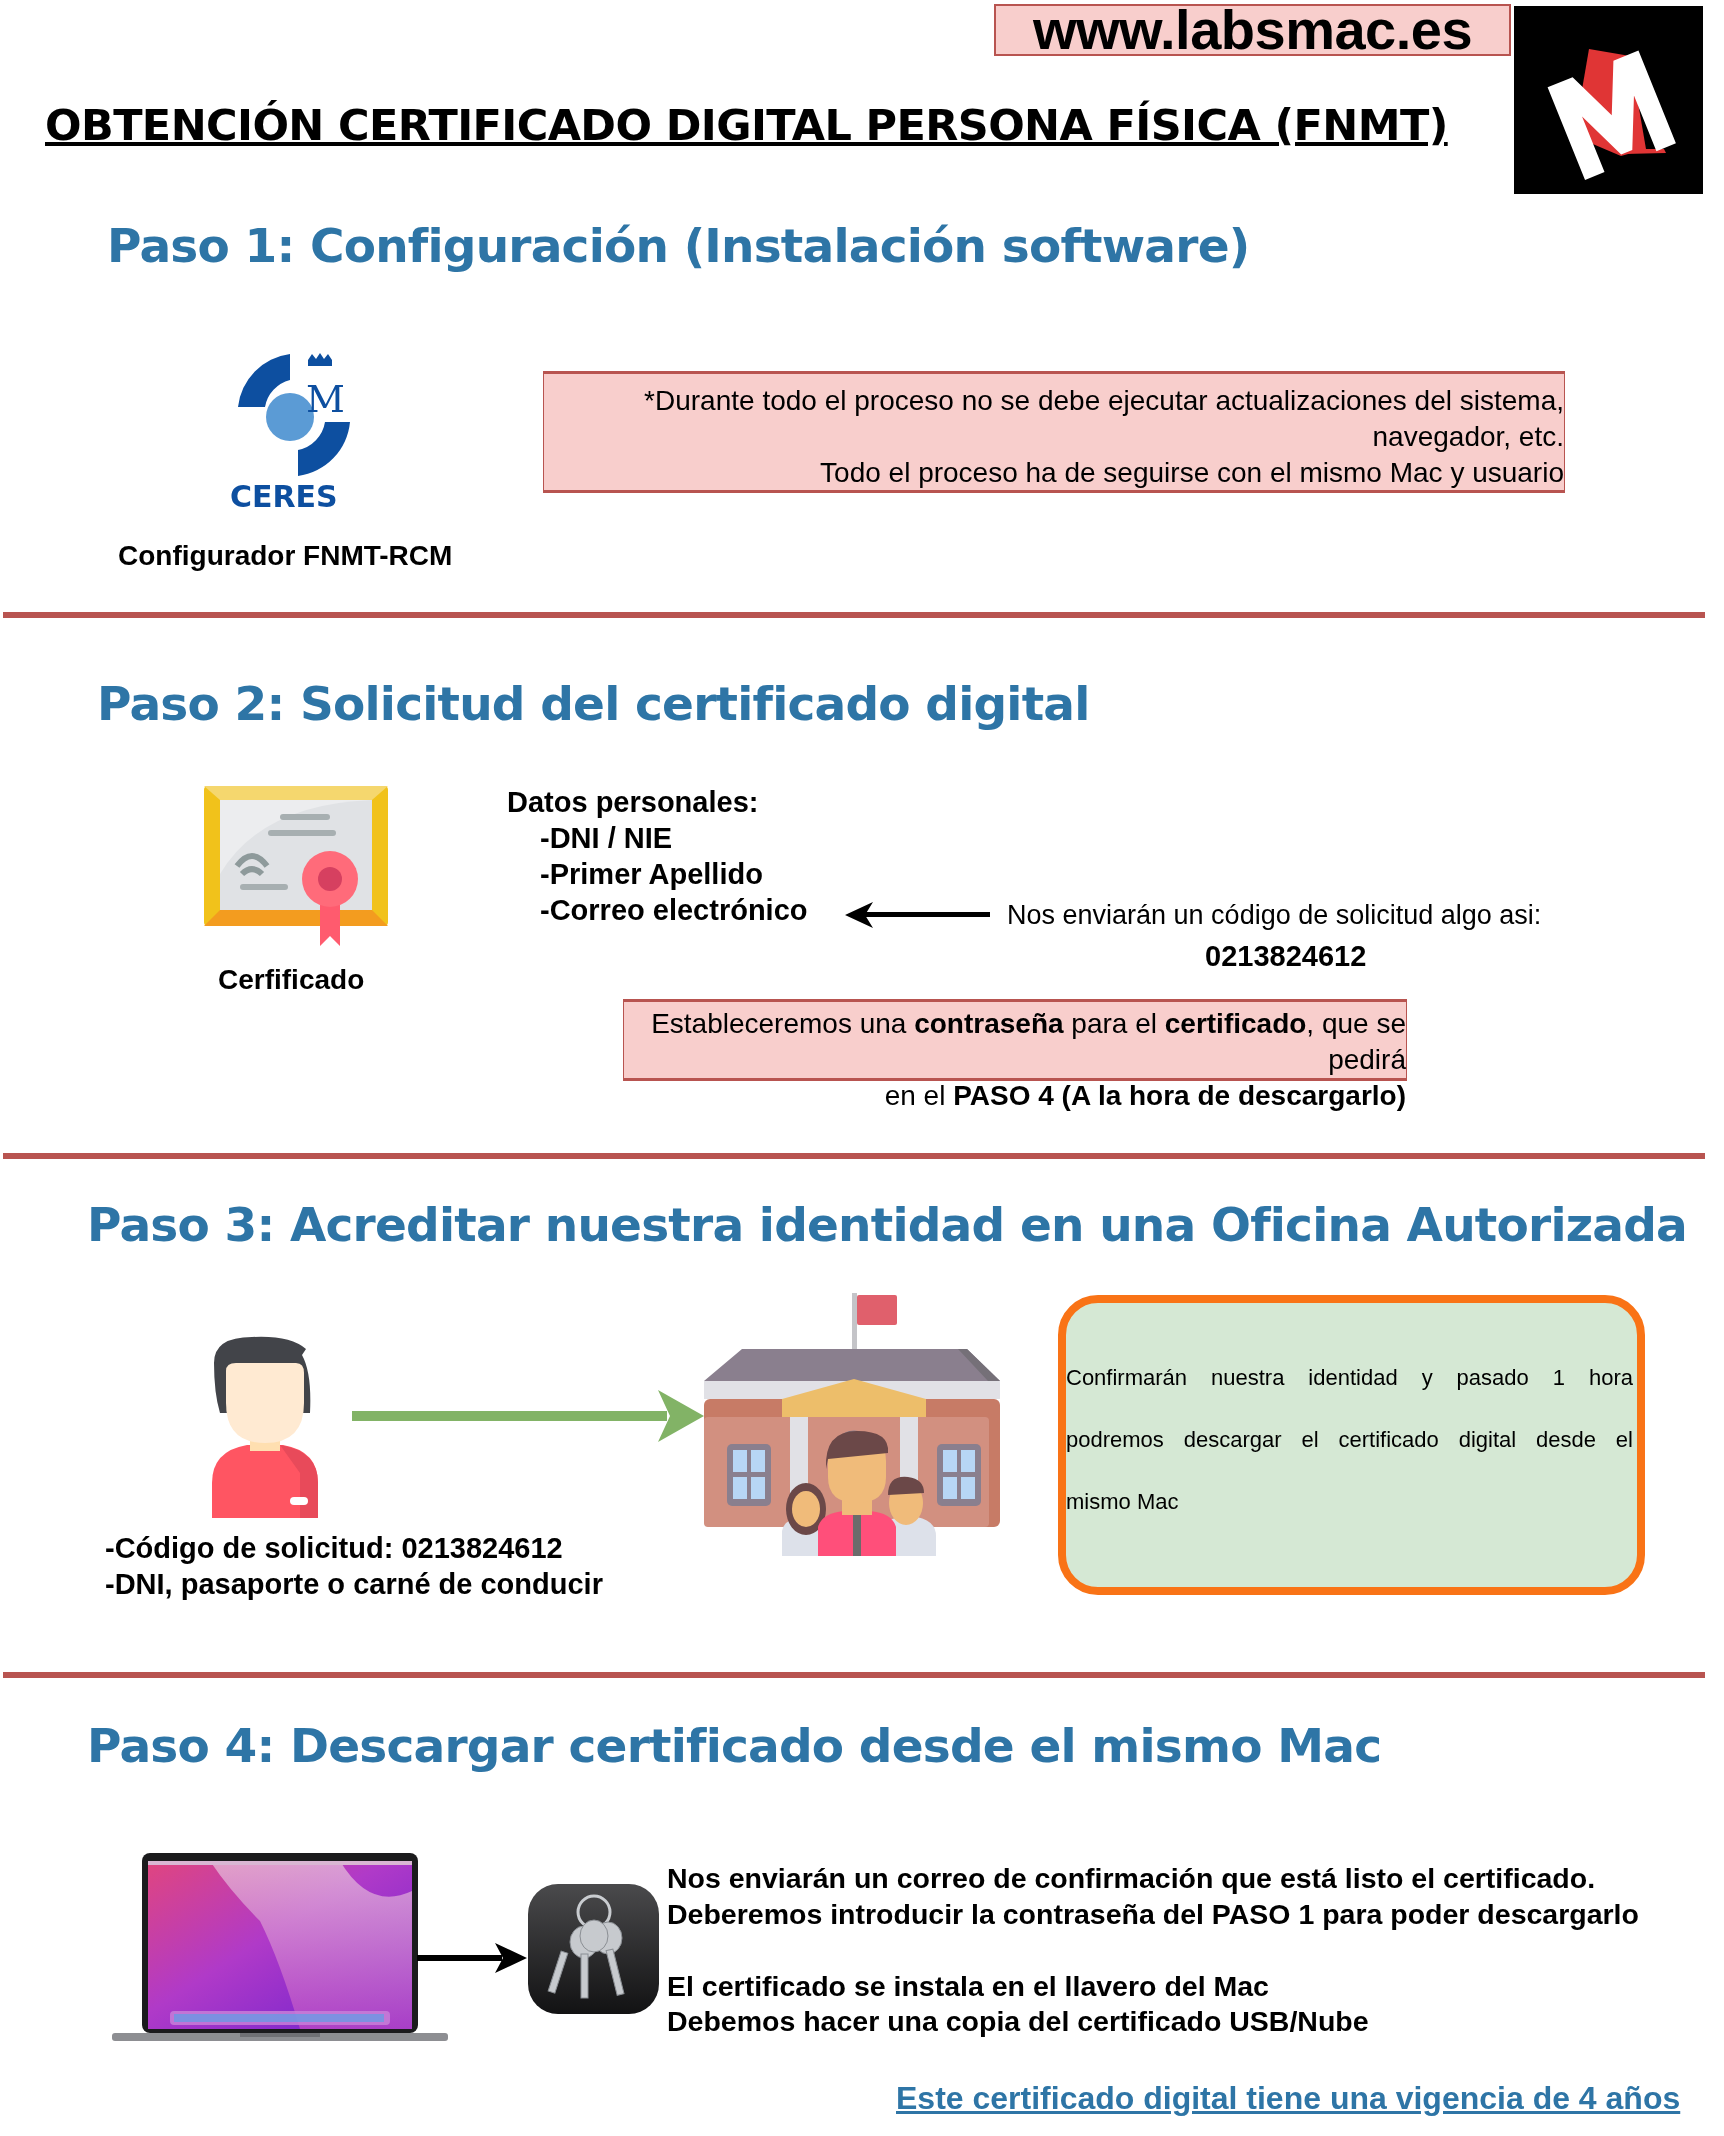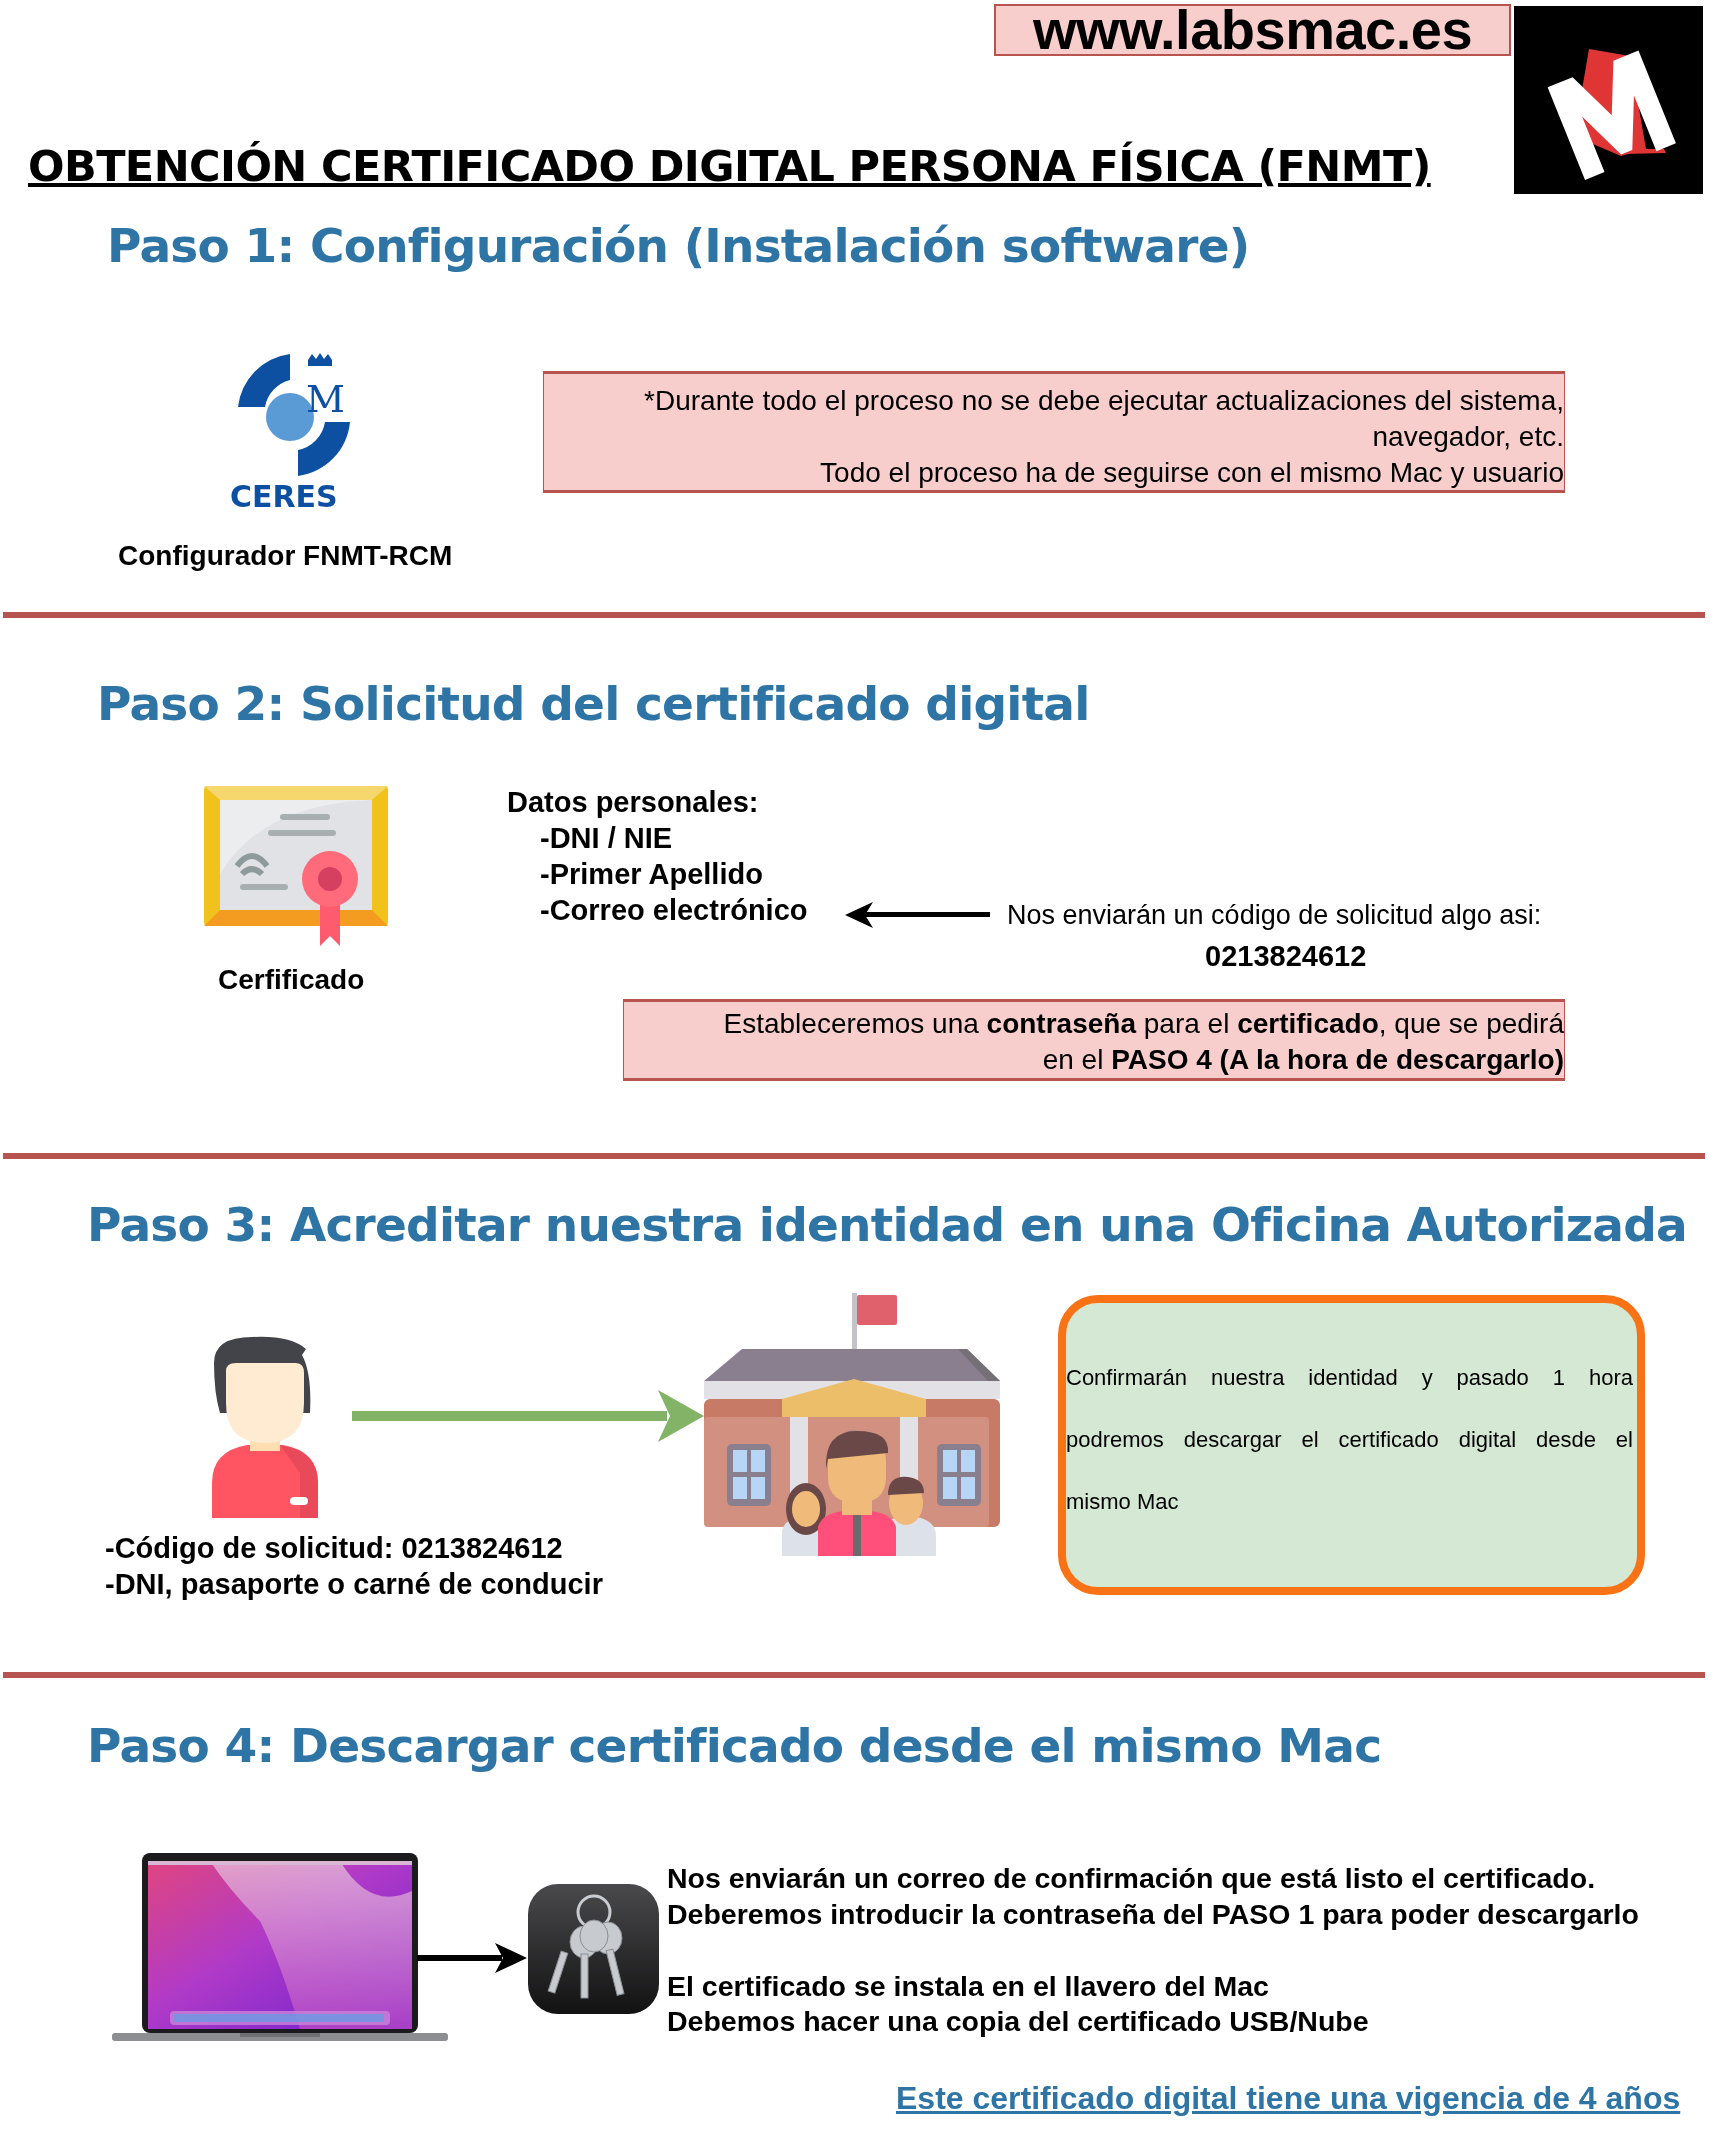--- a/index.html
+++ b/index.html
@@ -4,23 +4,23 @@
 <style>
   html, body { margin:0; padding:0; background:#ffffff; }
   body { width:1724px; height:2136px; position:relative; overflow:hidden;
          font-family:"Liberation Sans", sans-serif; color:#000; }
   .abs { position:absolute; }
   .url-box { left:994px; top:4px; width:517px; height:52px; background:#F8CECC;
              border:2px solid #B85450; box-sizing:border-box; display:flex;
              align-items:center; justify-content:center; font-weight:bold;
              font-size:56px; letter-spacing:-0.5px; line-height:1; }
   .logo-box { left:1514px; top:6px; width:189px; height:188px; background:#000; }
-  .main-title { left:28px; top:100px; font-family:"DejaVu Sans", sans-serif; font-weight:bold;
+  .main-title { left:45px; top:100px; font-family:"DejaVu Sans", sans-serif; font-weight:bold;
                 font-size:43px; text-decoration:underline; text-decoration-thickness:4px;
-                letter-spacing:-0.6px; white-space:nowrap;margin-top:41px; }
+                letter-spacing:-0.6px; white-space:nowrap; }
   .step-h { font-family:"DejaVu Sans", sans-serif; font-weight:bold; color:#2E75A6;
             font-size:47px; white-space:nowrap; letter-spacing:-0.8px; }
   .divider { left:3px; width:1702px; height:6px; background:#B85450; }
   .note { background:#F8CECC; border:1px solid #B85450; border-top-width:3px;
           border-bottom-width:3px; box-sizing:border-box; text-align:right;
           font-size:28px; line-height:36px; }
   .bold { font-weight:bold; }
   .txt { white-space:nowrap; }
   .green-box { left:1058px; top:1295px; width:587px; height:300px; background:#D5E8D4;
                border:8px solid #f97316; border-radius:40px; box-sizing:border-box;
@@ -96,21 +96,21 @@
 
 <div class="abs" style="left:845px; top:900px; width:145px; height:30px;">
   <svg width="145" height="30" viewBox="0 0 145 30">
     <rect x="20" y="12" width="125" height="5" fill="#000"></rect>
     <polygon points="0,15 28,2 20,15 28,28" fill="#000"></polygon>
   </svg>
 </div>
 <div class="abs txt" style="left:1007px; top:900px; font-size:27px;">Nos enviarán un código  de solicitud algo asi:</div>
 <div class="abs txt bold" style="left:1205px; top:940px; font-size:29px;">0213824612</div>
 
-<div class="abs note" style="left:623px; top:999px; width:942px; height:82px; padding-top:4px;">
+<div class="abs note" style="left:623px; top:999px; width:784px; height:82px; padding-top:4px;">
   <div>
     <span>Estableceremos una </span><span class="bold">contraseña</span><span> para el </span><span class="bold">certificado</span><span>, que se pedirá</span>
   </div>
   <div>
     <span>en el </span><span class="bold">PASO 4 (A la hora de descargarlo)</span>
   </div>
 </div>
 
 <div class="abs divider" style="top:1153px;"></div>
 

